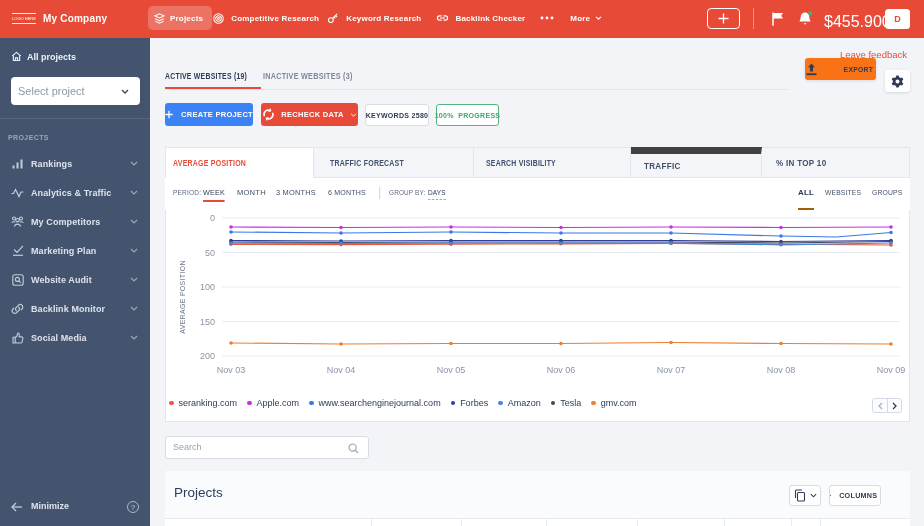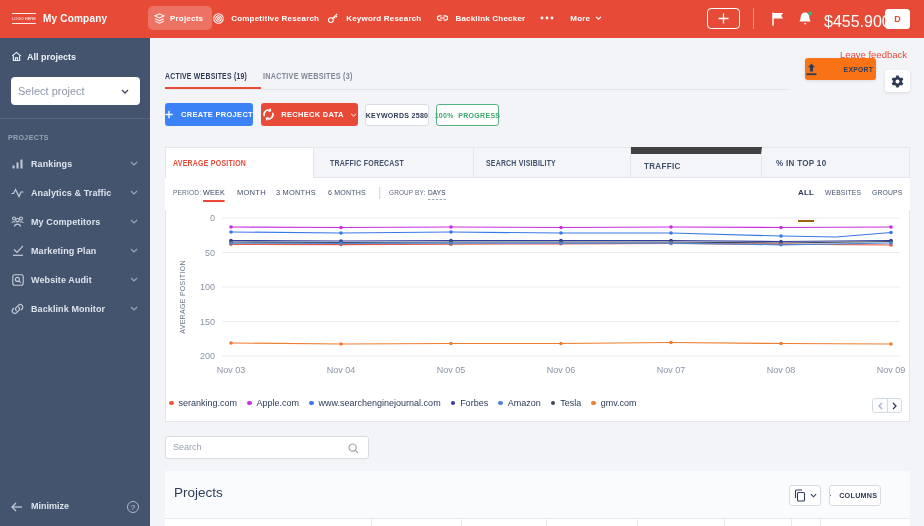--- a/index.html
+++ b/index.html
@@ -255,20 +255,34 @@
         <path d="M7.4 3.8 a2.6 2.6 0 0 1 0.3 3.9l-2 2 a2.6 2.6 0 0 1-3.7-3.7l1.2-1.2"></path>
       </svg>
         </span>
         <span class="lbl">Backlink Monitor</span>
       <span class="ch">
           <svg width="8" height="5" viewBox="0 0 8 5" fill="none" stroke="#9aa5b5" stroke-width="1.2">
             <path d="M1 1 4 4 7 1"></path>
           </svg>
         </span>
     </div>
+    <div class="sbitem">
+        <span class="ic">
+      <svg width="12" height="12" viewBox="0 0 12 12" fill="none" stroke="#c3cbd8" stroke-width="1.1">
+        <path d="M1 5.2 H3.2 V11 H1Z"></path>
+        <path d="M3.2 10 c0.6 0.7 1.2 1 2.2 1 h3.2 c0.8 0 1.4-0.5 1.5-1.2l0.8-3.5 c0.1-0.8-0.4-1.4-1.2-1.4H7.2 c0-1.6 0.4-3.9-1.1-3.9-0.9 0-0.6 1-0.8 1.9-0.2 1.1-1.3 2.3-2.1 2.6"></path>
+      </svg>
+        </span>
+        <span class="lbl">Social Media</span>
+      <span class="ch">
+          <svg width="8" height="5" viewBox="0 0 8 5" fill="none" stroke="#9aa5b5" stroke-width="1.2">
+            <path d="M1 1 4 4 7 1"></path>
+          </svg>
+        </span>
+    </div>
   </div>
   <div class="minrow">
     <svg class="abs" style="left:11px; top:1px;" width="12" height="10" viewBox="0 0 12 10" fill="none" stroke="#c3cbd8" stroke-width="1.3">
       <path d="M11 5 H1.5"></path>
         <path d="M5 1 1 5 5 9"></path>
     </svg>
     <span class="abs" style="left:31px; top:0; color:#dde3ec; font-size:9px; font-weight:bold;">Minimize</span>
     <span class="abs" style="left:127px; top:0; width:12px; height:12px; border:1px solid #aeb8c6; border-radius:50%;
       color:#c3cbd8; font-size:8px; line-height:11px; text-align:center;">?</span>
   </div>
@@ -339,21 +353,21 @@
 </div>
 <div class="prow">
   <span style="left:8px; color:#5d6a80; transform:scaleX(.82);">PERIOD:</span>
   <span style="left:38px; color:#2e3c55; border-bottom:2px solid #e74b38; padding-bottom:3px; transform:scaleX(.9);">WEEK</span>
   <span style="left:72px; transform:scaleX(.95);">MONTH</span>
   <span style="left:111px; transform:scaleX(.93);">3 MONTHS</span>
   <span style="left:163px; transform:scaleX(.88);">6 MONTHS</span>
   <span style="left:213px; top:6px; color:#d4d9e0; font-size:13px;">|</span>
   <span style="left:224px; color:#5d6a80; transform:scaleX(.8);">GROUP BY:</span>
   <span style="left:263px; color:#2e3c55; border-bottom:1px dashed #97a1b2; padding-bottom:2px; transform:scaleX(.81);">DAYS</span>
-  <span style="left:633px; color:#2e3c55; border-bottom:2px solid #a16207; padding-bottom:23px; font-weight:bold;">ALL</span>
+  <span style="left:633px; color:#2e3c55; border-bottom:2px solid #a16207; padding-bottom:11px; font-weight:bold;">ALL</span>
   <span style="left:660px; transform:scaleX(.84);">WEBSITES</span>
   <span style="left:707px; transform:scaleX(.85);">GROUPS</span>
 </div>
 
 <svg class="chart" width="744" height="185" viewBox="0 0 744 185" font-family="Liberation Sans, sans-serif">
 
   <g stroke="#e9ebf0" stroke-width="1">
     <line x1="57" y1="8" x2="735" y2="8"></line>
     <line x1="57" y1="42.5" x2="735" y2="42.5"></line>
     <line x1="57" y1="77" x2="735" y2="77"></line>

